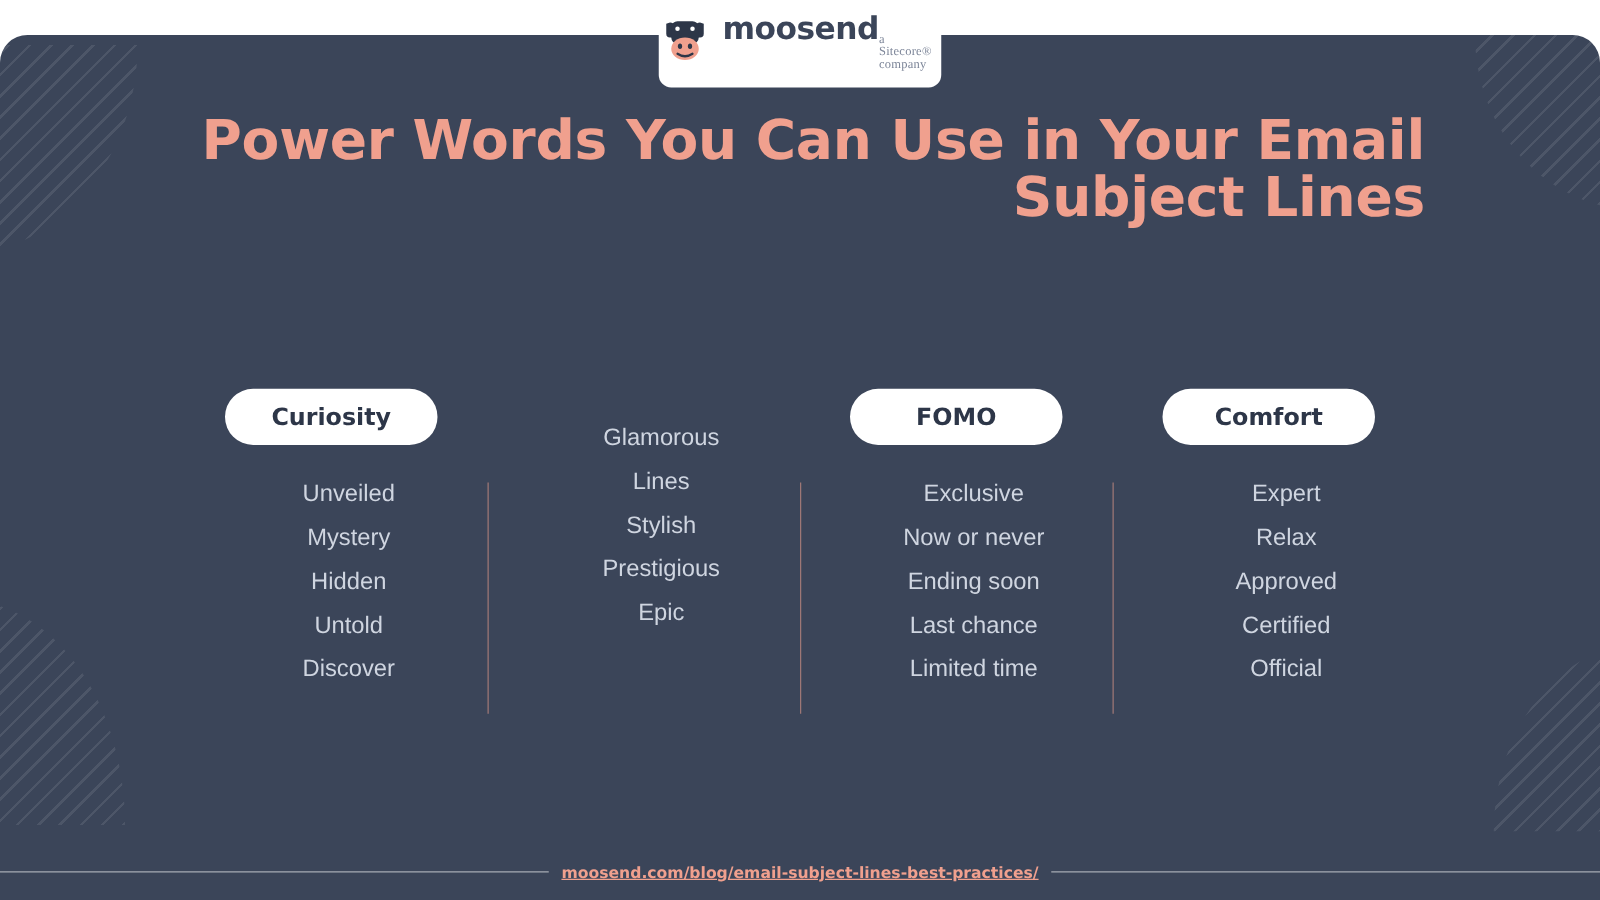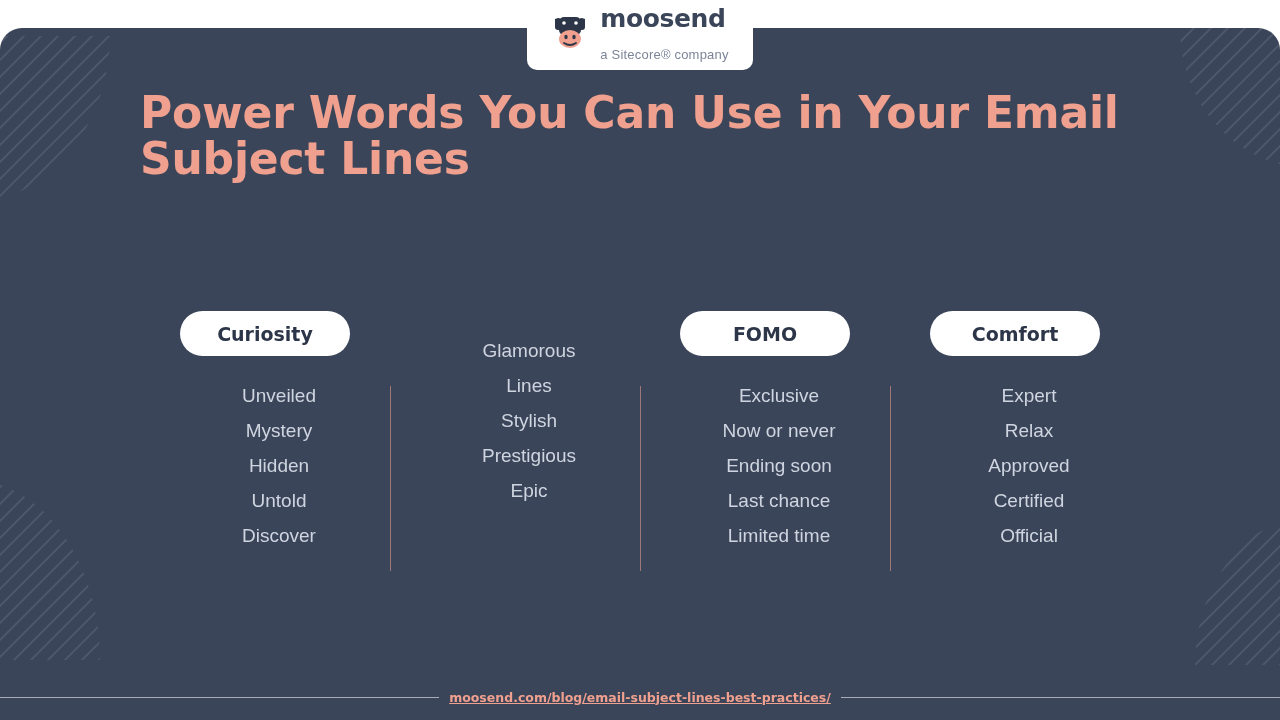--- a/index.html
+++ b/index.html
@@ -82,48 +82,48 @@
     gap: 9px;
     transform: translateY(-2px);
   }
   .cow-mark {
     width: 42px;
     height: 40px;
     position: relative;
   }
   .logo-text-wrap {
     display: flex;
-    flex-direction: column;
+    flex-direction: row;
     align-items: flex-start;
     line-height: 1;
   }
   .logo-word {
     font-family: "DejaVu Sans", sans-serif;
     font-size: 25px;
     font-weight: 700;
     color: #3b4559;
     letter-spacing: -0.4px;
   }
   .logo-sub {
-    font-family: Liberation Sans, sans-serif;
-    font-size: 13px;
+    font-family: Liberation Serif, serif;
+    font-size: 10px;
     color: #7c8598;
     letter-spacing: 0.2px;
     margin-top: 17px;
     align-self: flex-end;
     padding-right: 2px;
   }
 
   
   .title {
     position: absolute;
     left: 140px;
     top: 62px;
     width: 1000px;
-    text-align: left;
+    text-align: right;
     color: #f0a08e;
     font-family: "DejaVu Sans", sans-serif;
     font-weight: 700;
     font-size: 44px;
     line-height: 46px;
     letter-spacing: -0.2px;
   }
 
   
   .columns {

